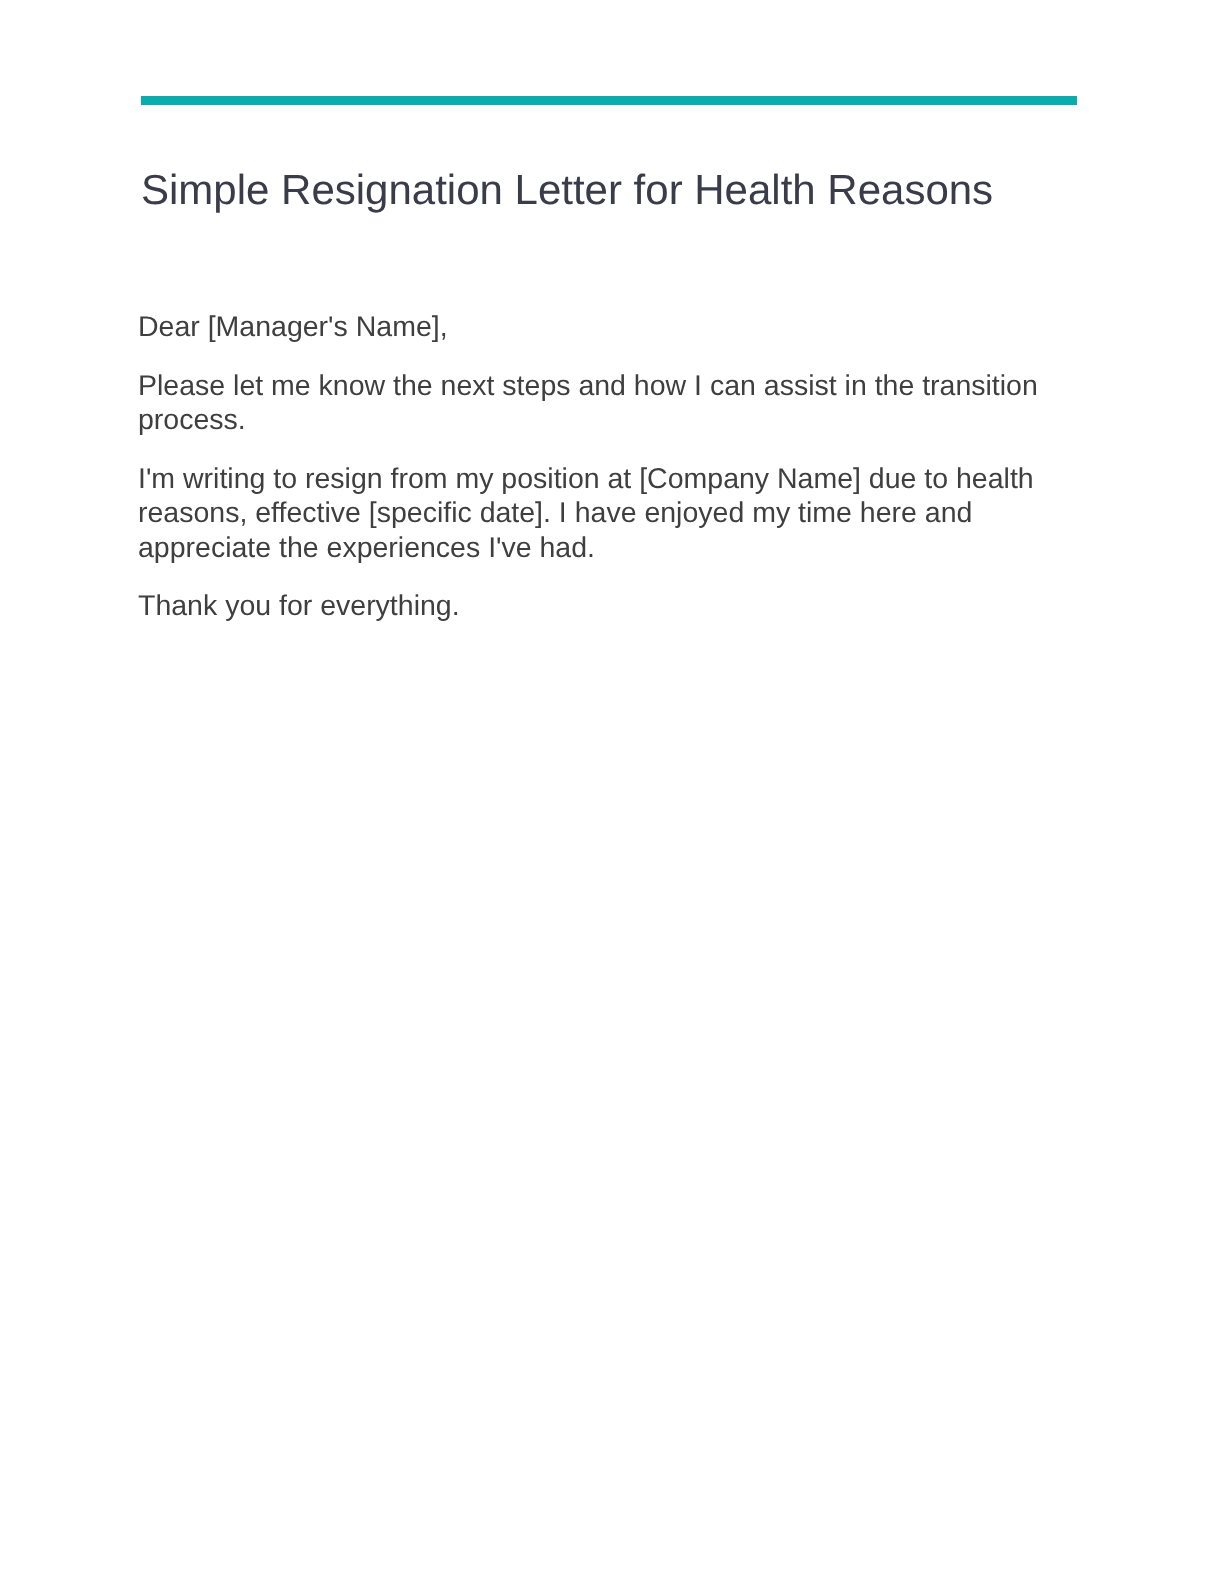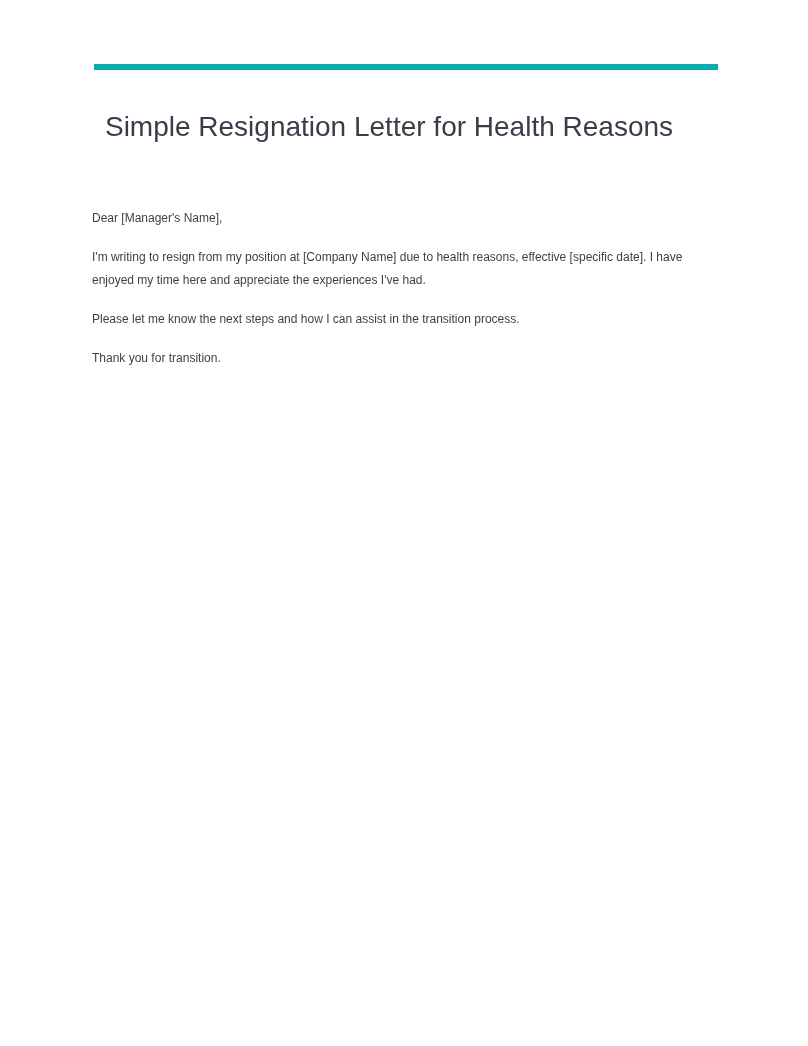--- a/index.html
+++ b/index.html
@@ -20,50 +20,50 @@
       top: 64px;
       width: 624px;
       height: 6px;
       background: #0aadad;
     }
     .title {
       position: absolute;
       left: 94px;
       top: 106px;
       width: 590px;
-      text-align: center;
+      text-align: left;
       font-size: 28px;
       line-height: 42px;
       color: #3a3c4a;
       font-weight: normal;
       margin: 0;
     }
     .body {
       position: absolute;
       left: 92px;
       top: 207px;
       width: 600px;
-      font-size: 12px;
+      font-size: 19px;
       line-height: 23px;
       color: #3f3f3f;
     }
     .body p {
       margin: 0 0 16px 0;
     }
     .signoff span {
       display: block;
     }
   </style>
 </head>
 <body>
 
 <div class="accent-bar"></div>
 
 <h1 class="title">Simple Resignation Letter for Health Reasons</h1>
 
 <div class="body">
   <p>Dear [Manager's Name],</p>
+  <p>Please let me know the next steps and how I can assist in the transition process.</p>
   <p>I'm writing to resign from my position at [Company Name] due to health reasons, effective [specific date]. I have enjoyed my time here and appreciate the experiences I've had.</p>
-  <p>Please let me know the next steps and how I can assist in the transition process.</p>
-  <p>Thank you for transition.</p>
+  <p>Thank you for everything.</p>
   <p class="signoff">
   </p>
 </div>
 
 </body></html>

